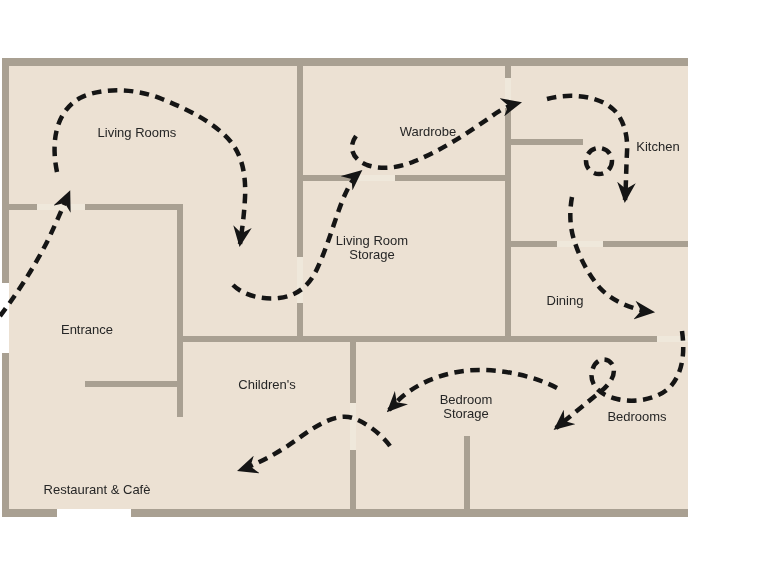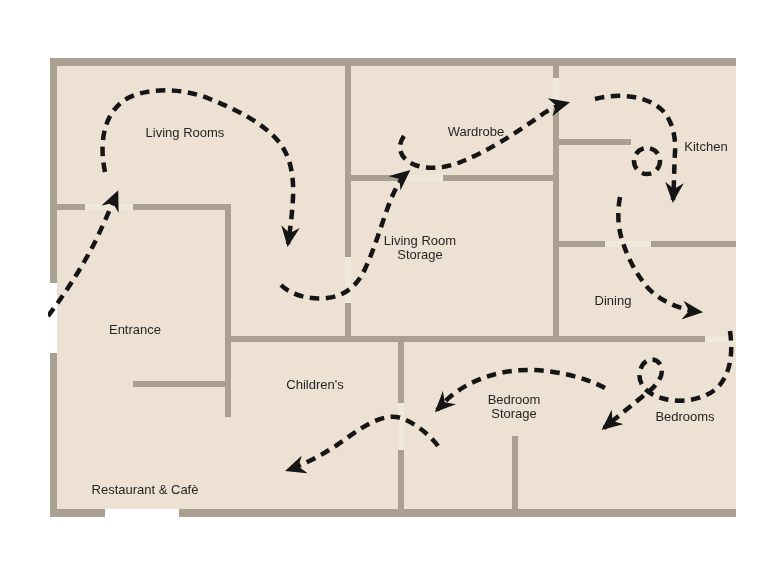--- a/index.html
+++ b/index.html
@@ -1,16 +1,16 @@
 <!DOCTYPE html>
 <html><head>
 <meta charset="utf-8">
 <style>
   html,body{margin:0;padding:0;background:#ffffff;}
-  .stage{position:relative;width:688px;height:576px;background:#ffffff;overflow:hidden;margin-left:48px;}
+  .stage{position:relative;width:688px;height:576px;background:#ffffff;overflow:hidden;}
   svg{display:block;}
   svg text{
     font-family:"Liberation Sans", sans-serif;
     font-size:13px;
     fill:#262626;
   }
   .arrow{fill:none;stroke:#151515;stroke-width:4.5;stroke-dasharray:9.5 6.5;stroke-linecap:butt;}
 </style>
 </head>
 <body>

